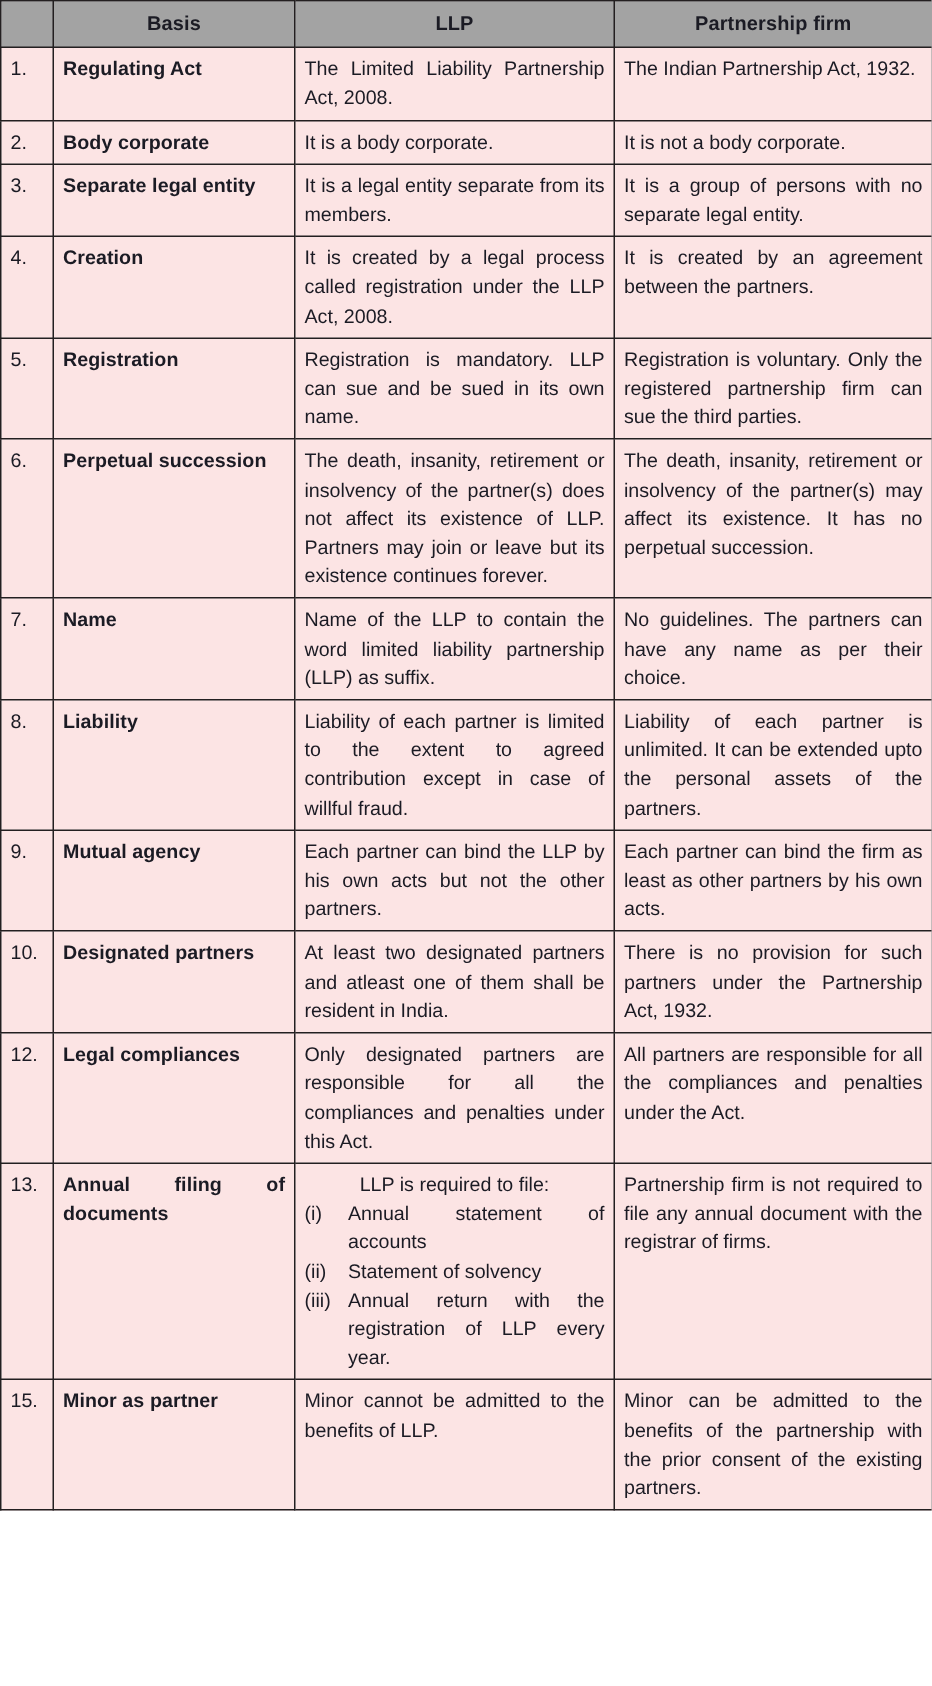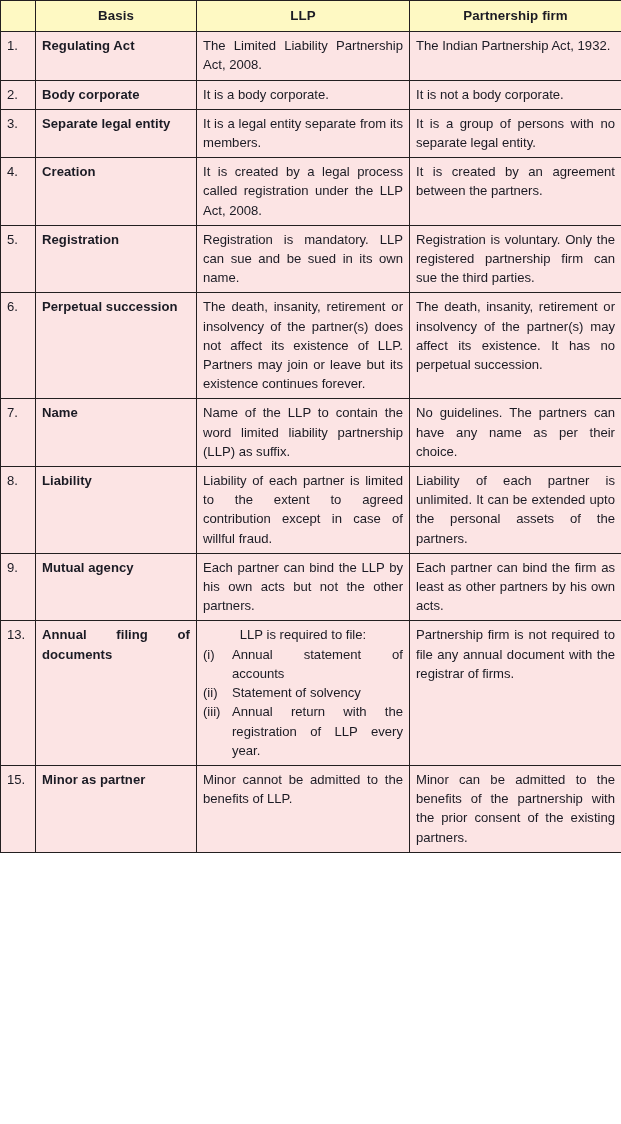--- a/index.html
+++ b/index.html
@@ -29,21 +29,21 @@
   #comparison-table td {
     border: 1.1px solid #231f20;
     vertical-align: top;
     padding: 4px 6px 5px 6px;
     font-size: 13.1px;
     line-height: 19.2px;
     color: #1b1b24;
     background: #fce4e4;
   }
   #comparison-table thead th {
-    background: #fef9c3;
+    background: #a3a3a3;
     text-align: center;
     font-weight: bold;
     font-size: 13.3px;
     padding-top: 5px;
     padding-bottom: 6px;
     letter-spacing: 0.1px;
   }
   td.num {
     text-align: left;
     padding-left: 7px;
@@ -168,22 +168,34 @@
       <td class="body-cell">Liability of each partner is unlimited. It can be extended upto the personal assets of the partners.</td>
     </tr>
 
     <tr>
       <td class="num">9.</td>
       <td class="basis">Mutual agency</td>
       <td class="body-cell">Each partner can bind the LLP by his own acts but not the other partners.</td>
       <td class="body-cell">Each partner can bind the firm as least as other partners by his own acts.</td>
     </tr>
 
-
-
+    <tr>
+      <td class="num">10.</td>
+      <td class="basis">Designated partners</td>
+      <td class="body-cell">At least two designated partners and atleast one of them shall be resident in India.</td>
+      <td class="body-cell">There is no provision for such partners under the Partnership Act, 1932.</td>
+    </tr>
+
+
+    <tr>
+      <td class="num">12.</td>
+      <td class="basis">Legal compliances</td>
+      <td class="body-cell">Only designated partners are responsible for all the compliances and penalties under this Act.</td>
+      <td class="body-cell">All partners are responsible for all the compliances and penalties under the Act.</td>
+    </tr>
 
     <tr>
       <td class="num">13.</td>
       <td class="basis">Annual filing of documents</td>
       <td class="body-cell">
         <p class="lead">LLP is required to file:</p>
         <ol class="sublist">
           <li>
             <span class="marker">(i)</span><span>Annual statement of accounts</span>
           </li>

